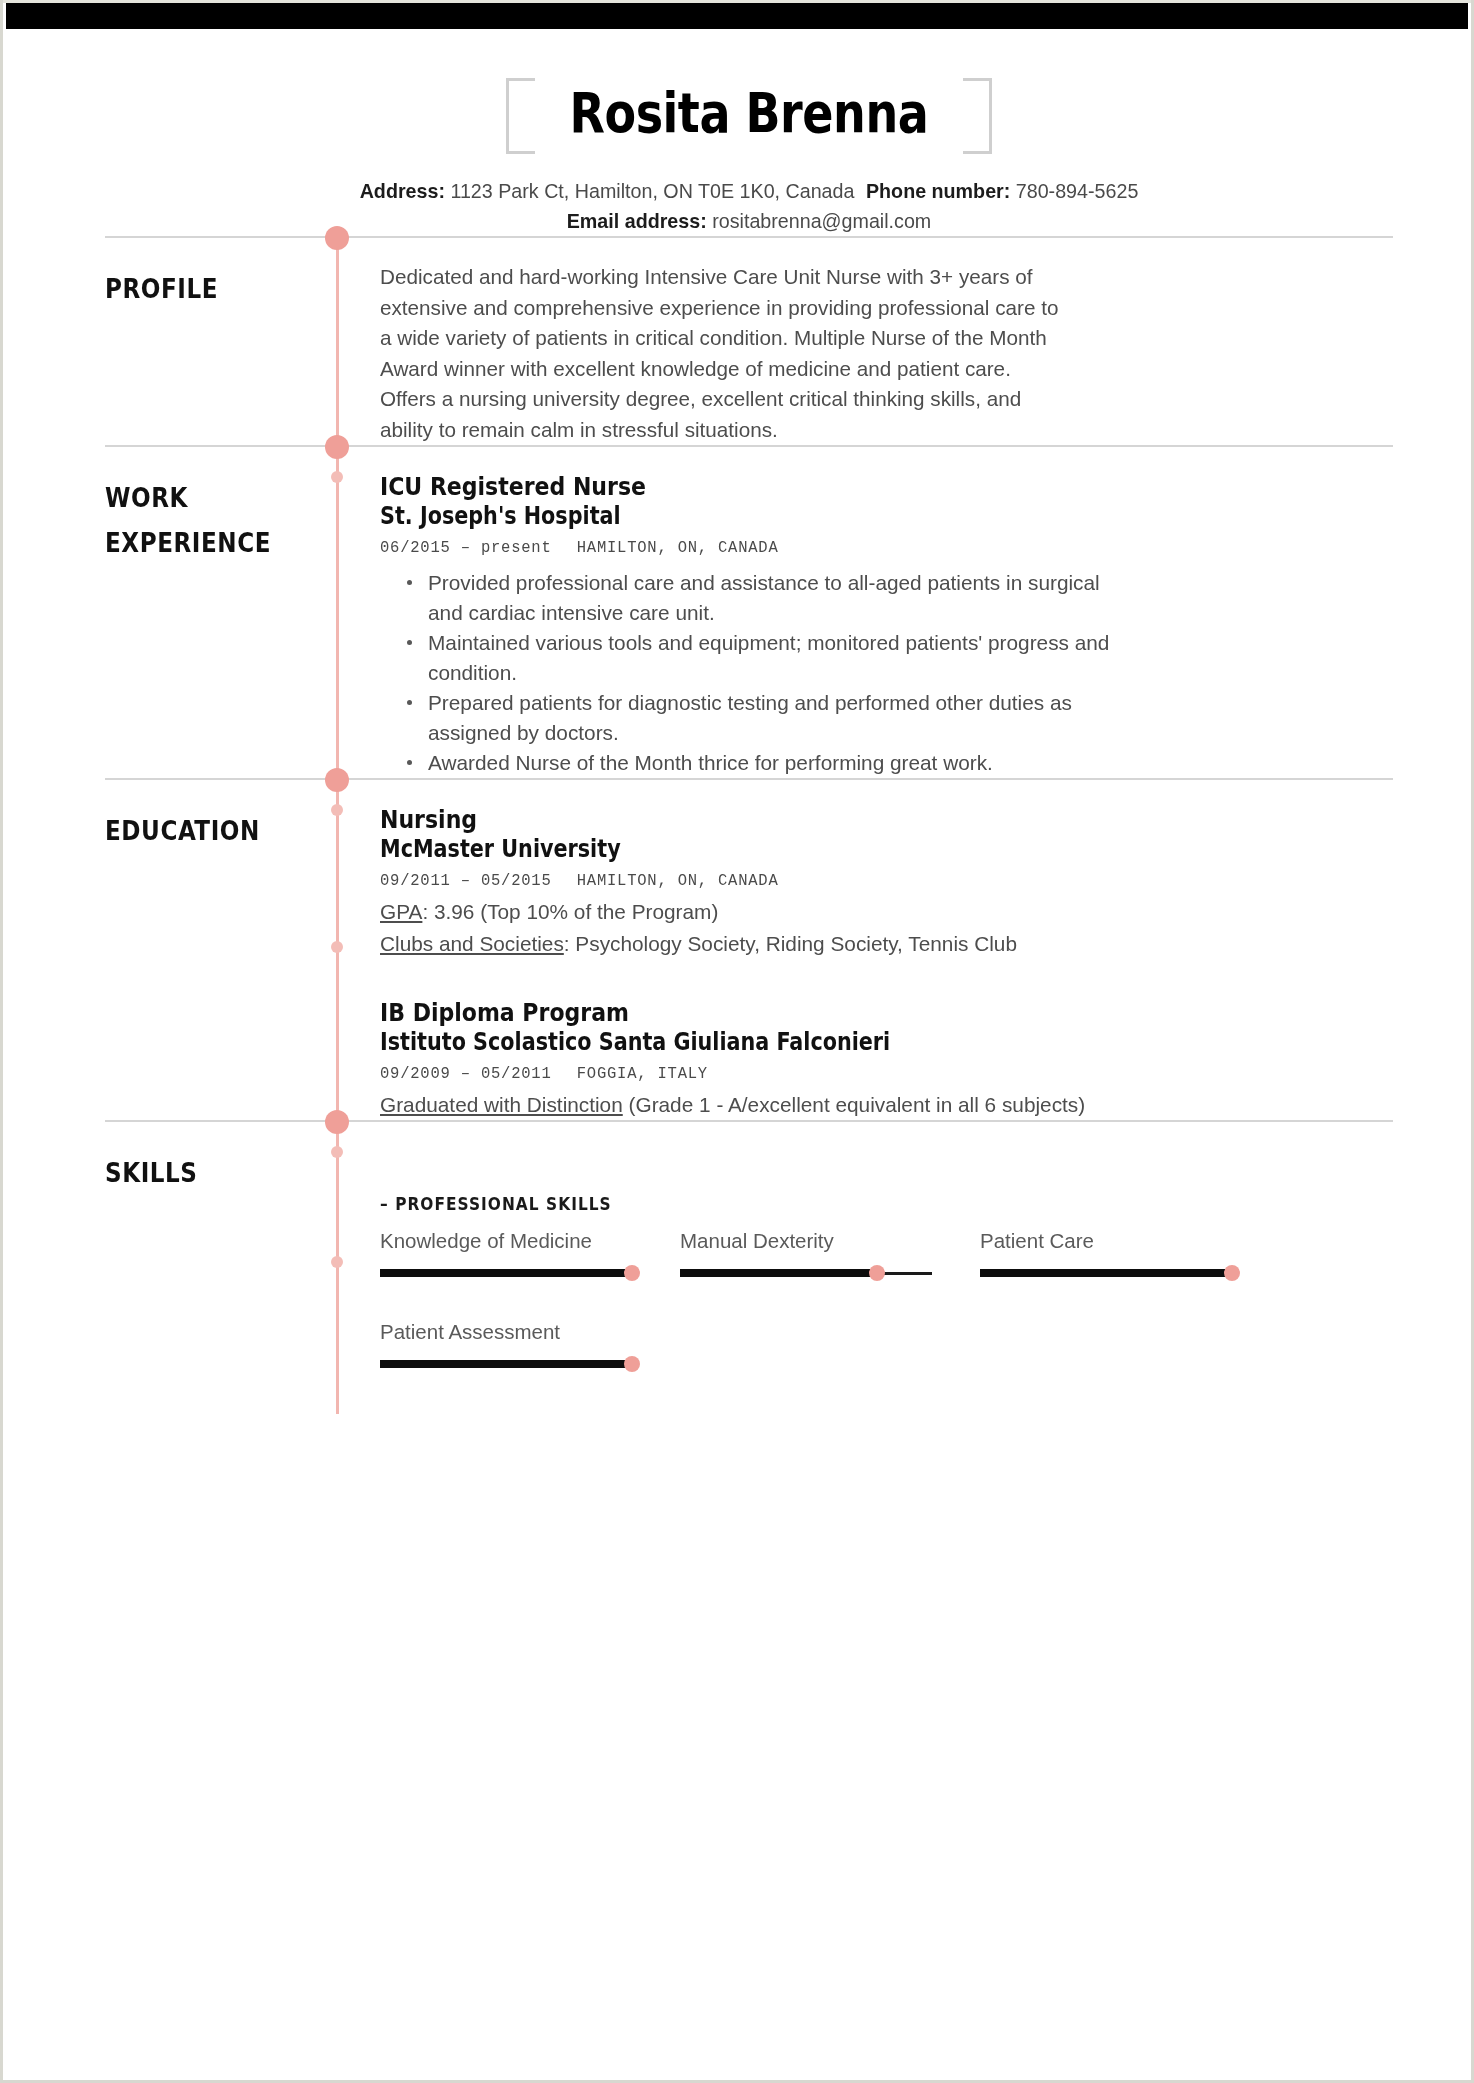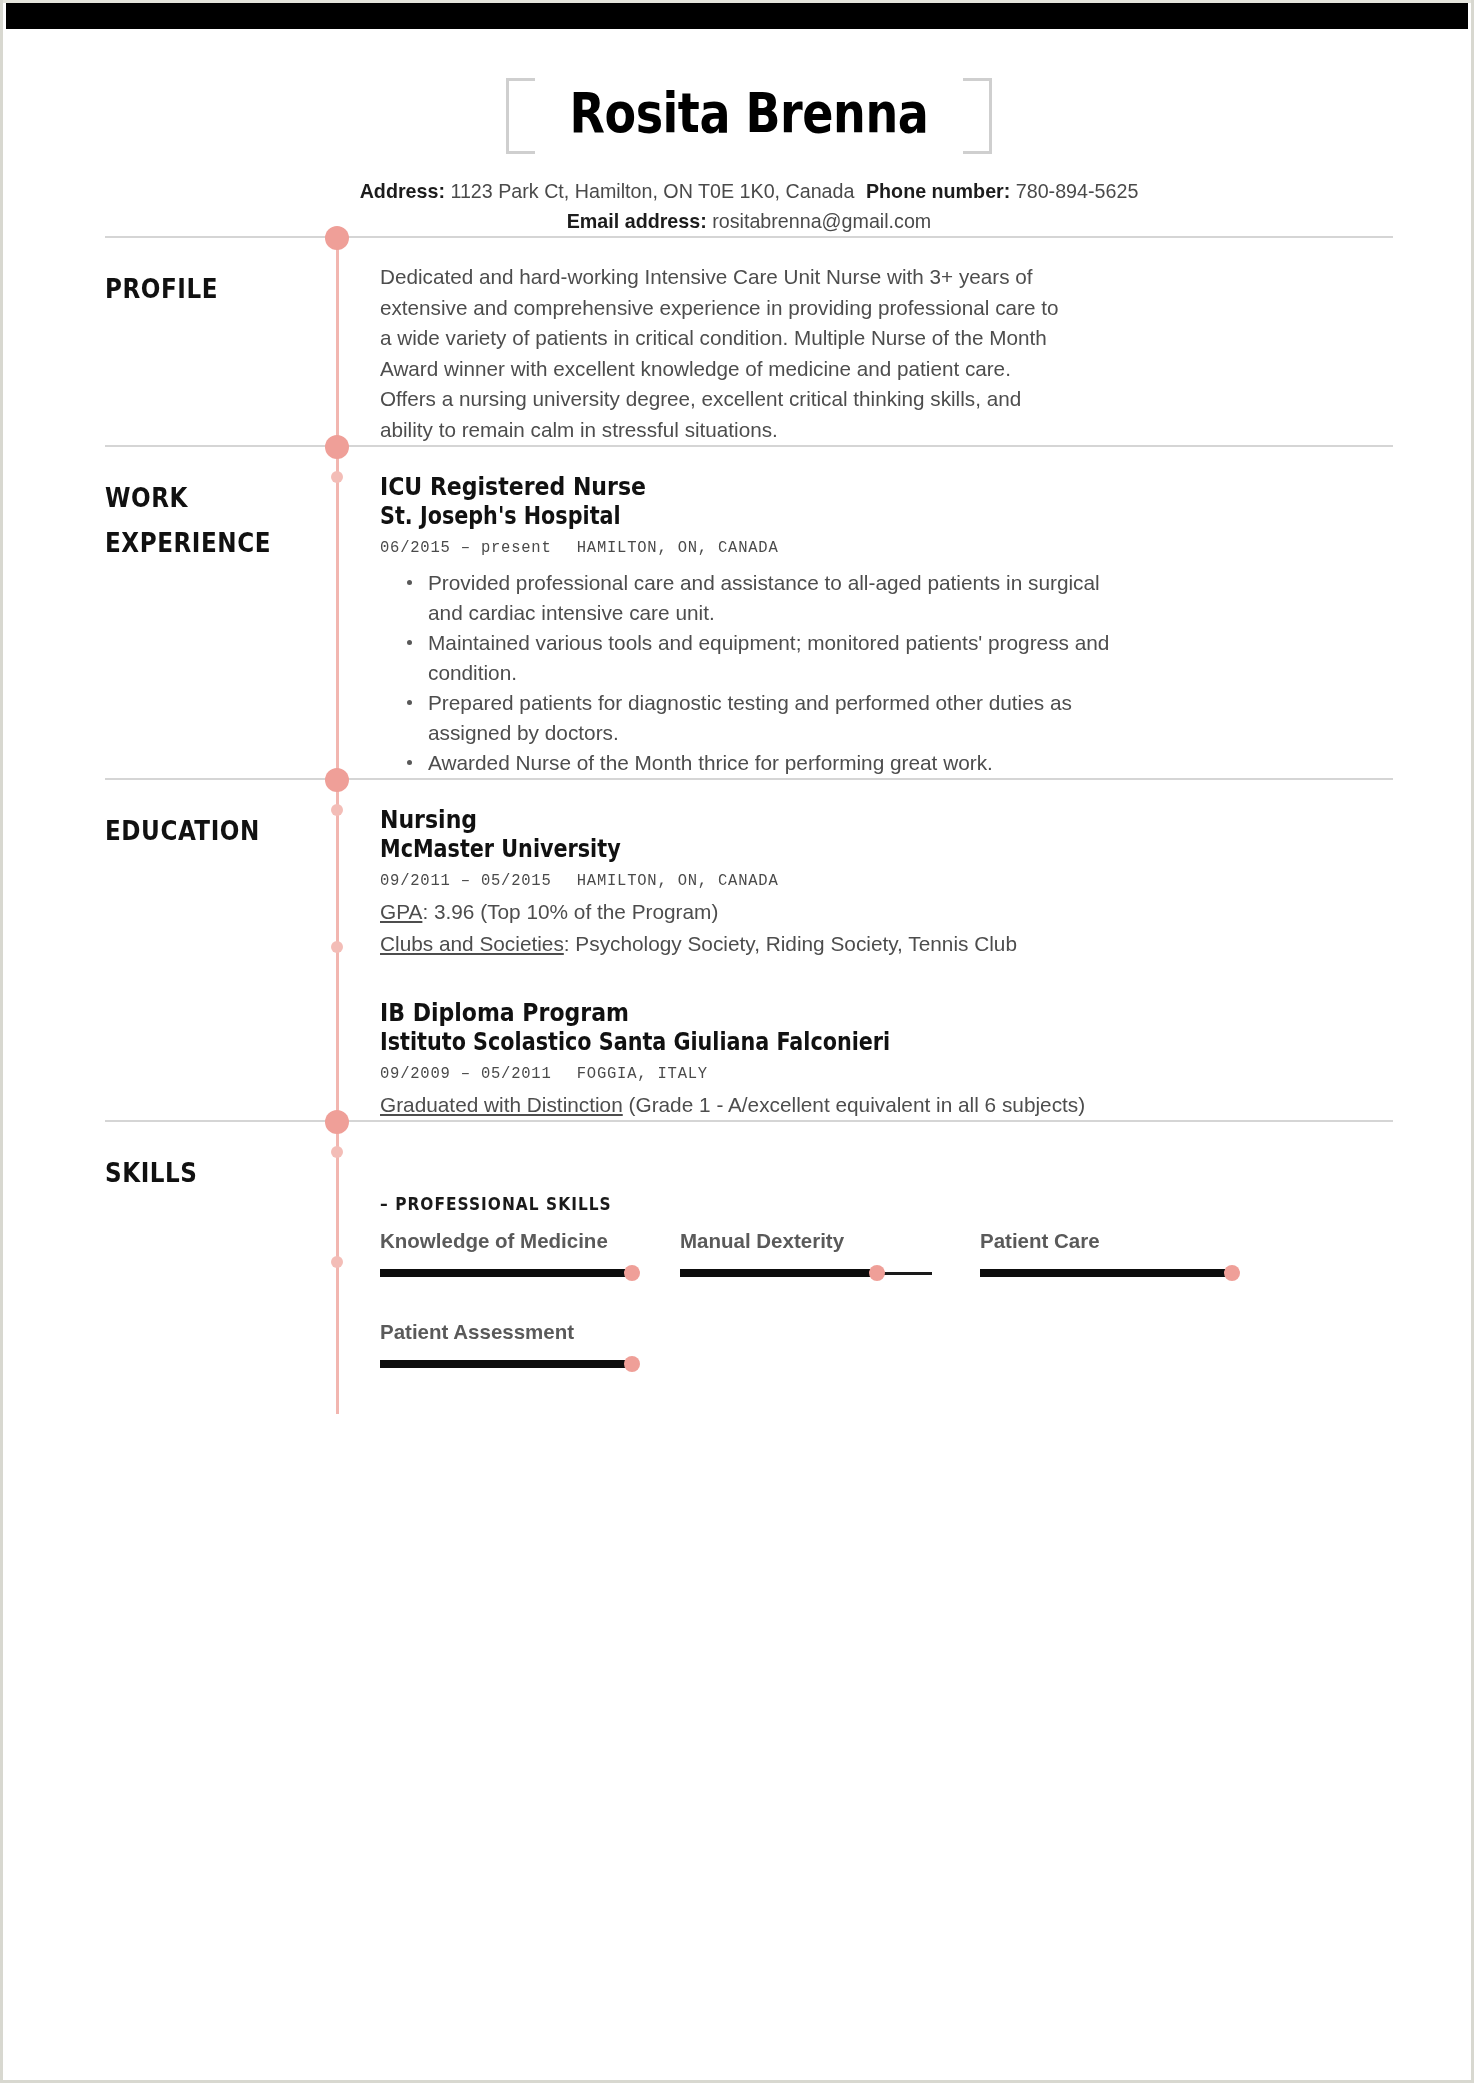--- a/index.html
+++ b/index.html
@@ -154,21 +154,21 @@
   .lang-name{font-size:20.5px;color:#6f6f6f;line-height:30px;}
   .lang-level{
     font-family:"Liberation Sans Narrow","DejaVu Sans Condensed","Liberation Sans",sans-serif;
     font-size:21px;font-weight:bold;color:#1a1a1a;line-height:30px;
     transform:scaleX(0.96);transform-origin:left;
   }
   .skills-grid{
     display:flex;flex-wrap:wrap;margin-top:10px;
   }
   .skill-cell{
-    width:300px;flex:0 0 300px;margin-bottom:36px;font-weight:bold;
+    width:300px;flex:0 0 300px;margin-bottom:36px;
   }
   .skill-name{font-size:20.5px;color:#5a5a5a;line-height:30px;}
   .bar-wrap{
     position:relative;height:16px;margin-top:9px;width:252px;
   }
   .bar-track{
     position:absolute;left:0;top:7px;height:2.5px;width:100%;background:#1a1a1a;
   }
   .bar-fill{
     position:absolute;left:0;top:4px;height:8px;background:#0d0d0d;

